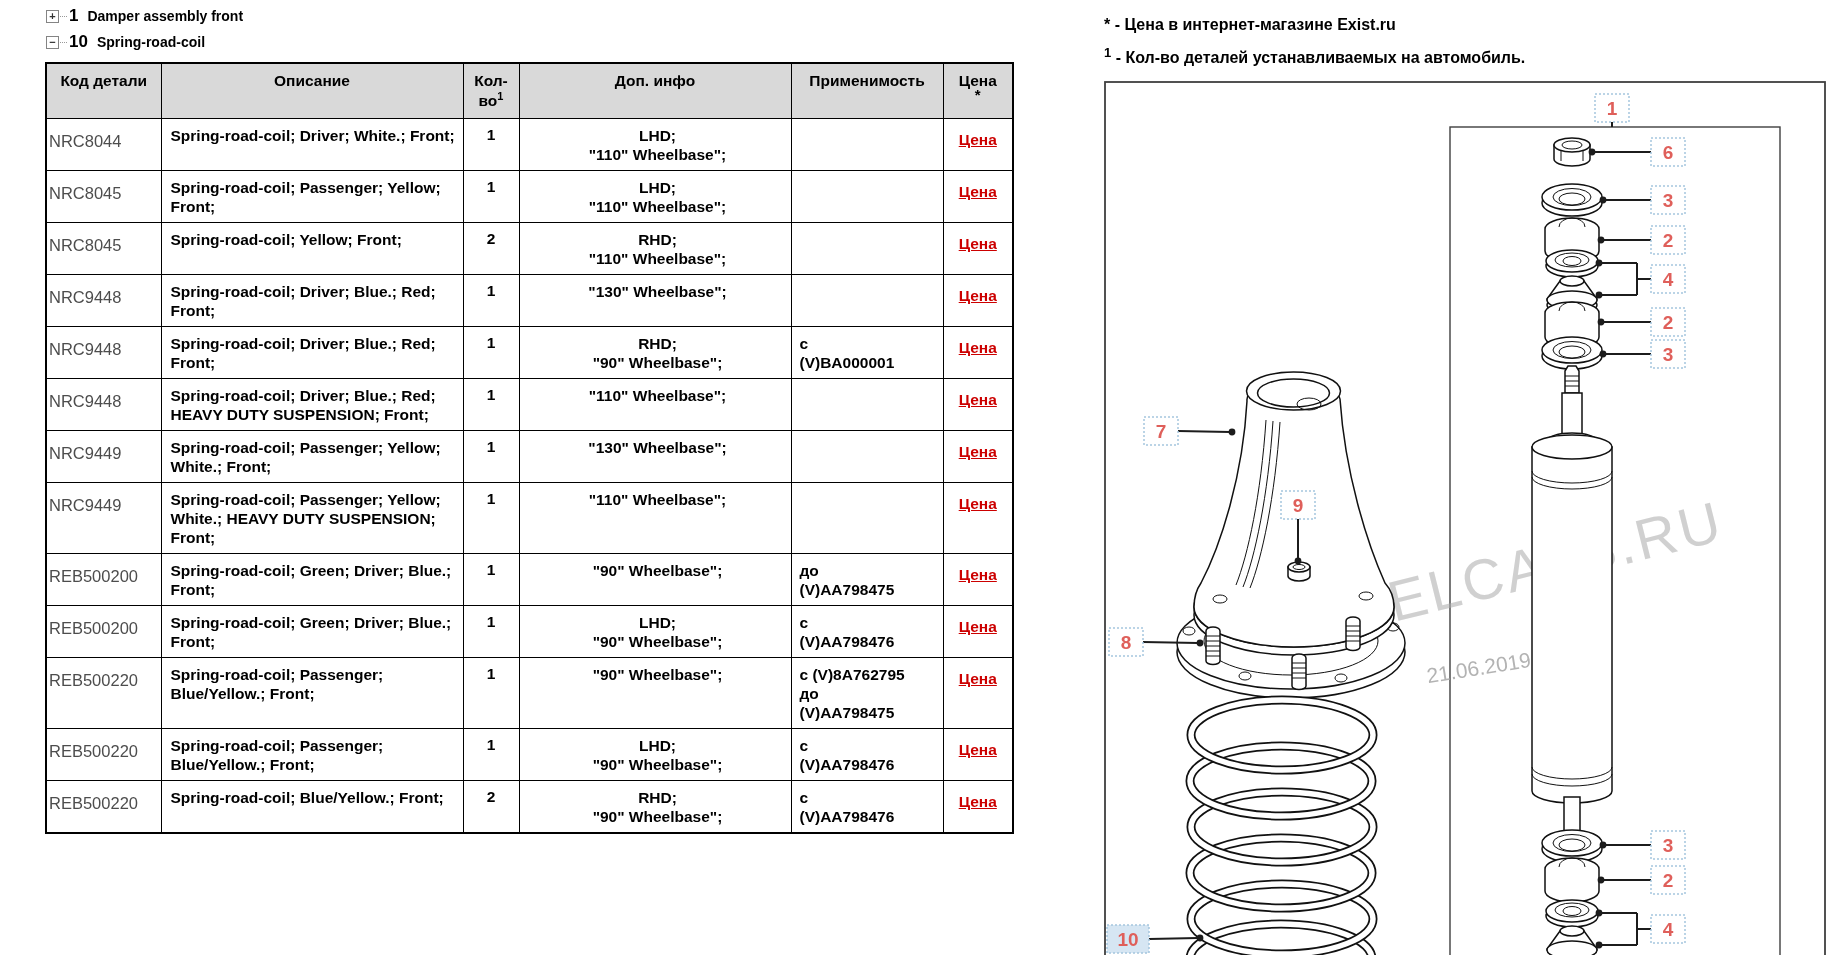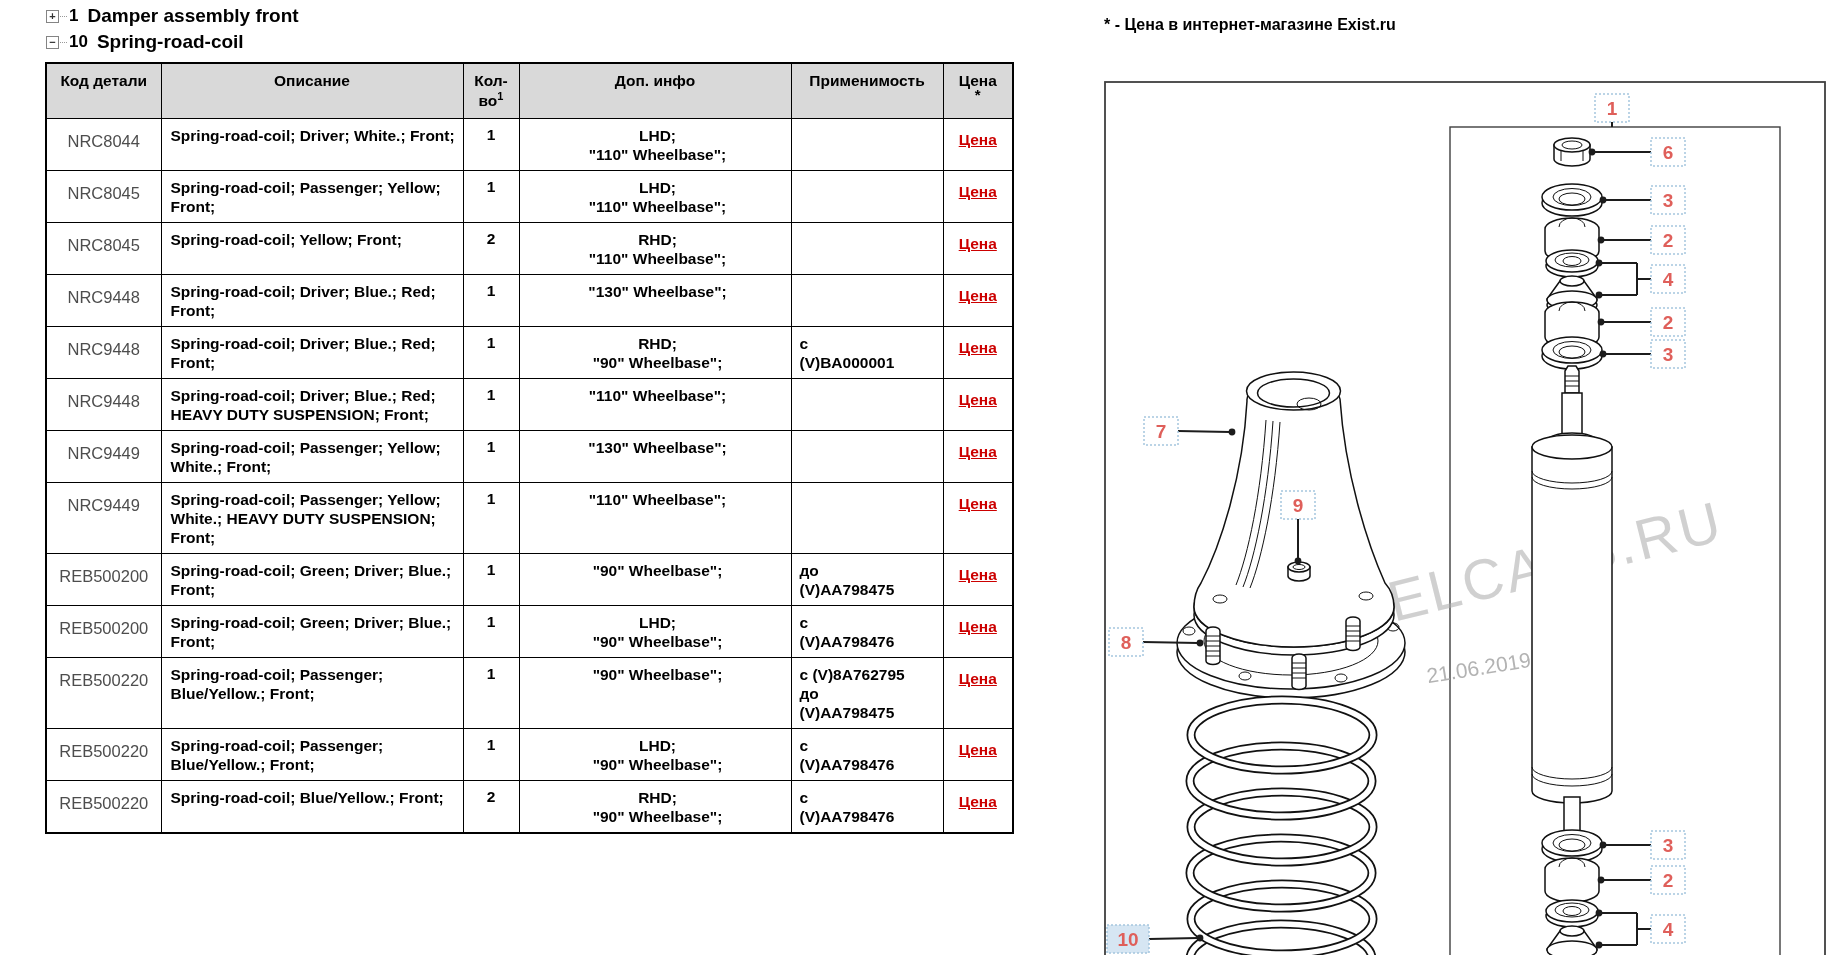--- a/index.html
+++ b/index.html
@@ -7,29 +7,29 @@
         font-family:"Liberation Sans",sans-serif;color:#000;}
 
   
   .tree{position:absolute;left:46px;top:4px;}
   .tree-row{display:flex;align-items:center;height:24px;margin-bottom:2px;}
   .tree-toggle{width:13px;height:13px;border:1px solid #848484;background:#fff;
      font-size:11px;line-height:11px;text-align:center;font-weight:bold;cursor:pointer;
      display:inline-block;box-sizing:border-box;color:#333;}
   .tree-dots{width:7px;border-bottom:1px dotted #999;height:1px;margin:0 2px 0 1px;}
   .tree-num{font-weight:bold;font-size:17px;margin-right:9px;}
-  .tree-label{font-weight:bold;font-size:19px;}
+  .tree-label{font-weight:bold;font-size:14px;}
 
   
   .tbl-wrap{position:absolute;left:45px;top:62px;}
   table.parts{border-collapse:collapse;table-layout:fixed;width:967px;border:2px solid #000;}
   table.parts th,table.parts td{border:1px solid #000;vertical-align:top;overflow:hidden;}
   table.parts th{background:#d9d9d9;font-size:15.5px;font-weight:bold;padding:8px 3px;text-align:center;}
   table.parts tr{height:50px;}
-  td.code{font-size:16.5px;color:#4d4d4d;text-align:center;padding:13px 2px 6px;font-weight:normal;}
+  td.code{font-size:16.5px;color:#4d4d4d;text-align:left;padding:13px 2px 6px;font-weight:normal;}
   td.desc{font-size:15.5px;font-weight:bold;padding:7px 6px 6px 9px;line-height:19px;margin-left:40px;}
   td.qty{font-size:15.5px;font-weight:bold;text-align:center;padding:7px 2px;}
   td.info{font-size:15.5px;font-weight:bold;padding:7px 4px 6px 9px;line-height:19px;white-space:pre-line;text-align:center;}
   td.appl{font-size:15.5px;font-weight:bold;padding:7px 4px 6px 8px;line-height:19px;white-space:pre-line;}
   td.price{text-align:center;padding:12px 2px;}
   td.price a{color:#c00;font-weight:bold;font-size:15.5px;text-decoration:underline;cursor:pointer;}
   th .sup{vertical-align:super;font-size:11px;}
   th .star{display:block;font-weight:bold;font-size:15px;line-height:10px;}
 
   
@@ -205,20 +205,24 @@
           </tr>
         </tbody>
     </table>
   </div>
 
   <div class="notes">
     <div class="note-line">
       <span class="marker">*</span>
       <span>- Цена в интернет-магазине Exist.ru</span>
     </div>
+    <div class="note-line">
+      <sup class="marker">1</sup>
+      <span>- Кол-во деталей устанавливаемых на автомобиль.</span>
+    </div>
   </div>
 
   <svg class="diagram" viewBox="0 0 738 880" xmlns="http://www.w3.org/2000/svg">
 
     <rect x="10" y="7" width="720" height="920" fill="none" stroke="#3f3f3f" stroke-width="1.8"></rect>
     <rect x="355" y="52" width="330" height="860" fill="none" stroke="#3f3f3f" stroke-width="1.4"></rect>
 
     <text x="375" y="528" transform="rotate(-14 375 528)" text-anchor="middle" font-size="57" letter-spacing="3" fill="#ababab" opacity="0.55" font-weight="normal">WWW.ELCATS.RU</text>
     <text x="385" y="600" transform="rotate(-9 385 600)" text-anchor="middle" font-size="21" fill="#a6a6a6" opacity="0.85">21.06.2019</text>
 

